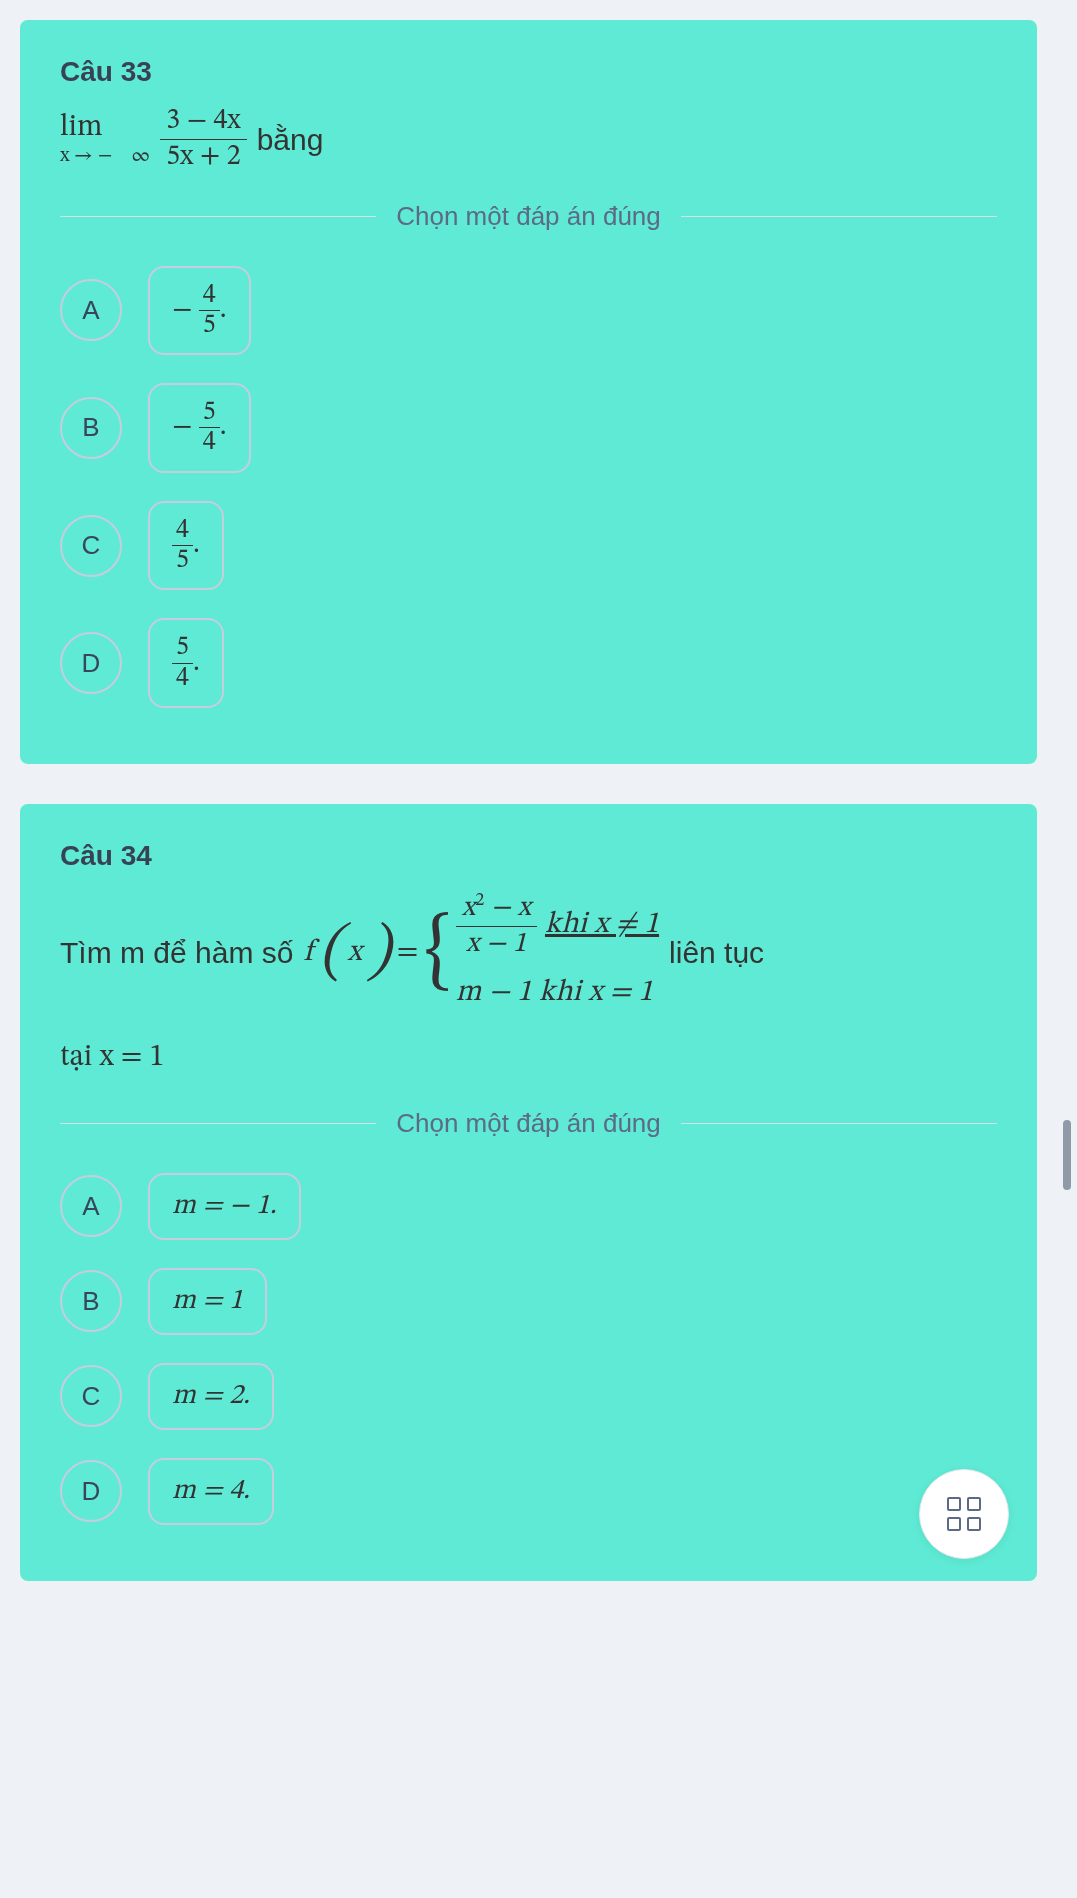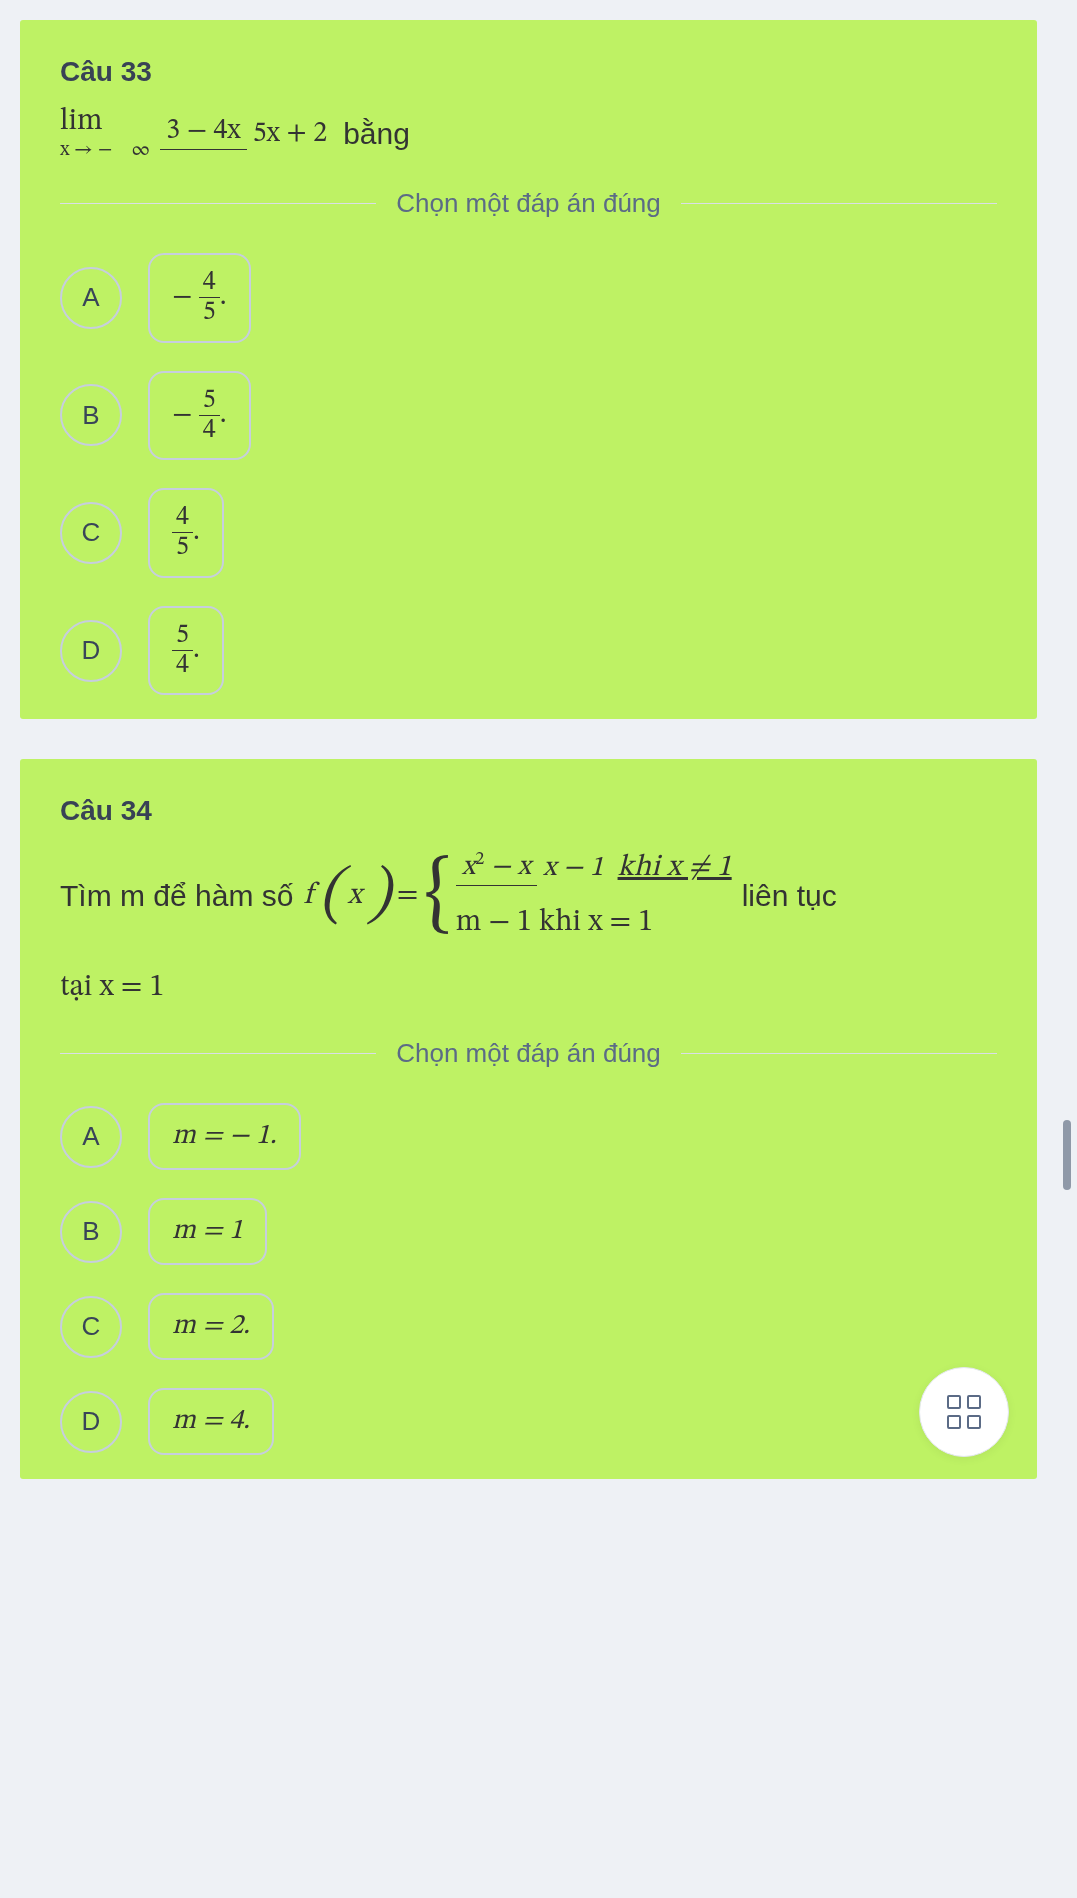--- a/index.html
+++ b/index.html
@@ -4,23 +4,23 @@
 <style>
   * { box-sizing: border-box; margin: 0; padding: 0; }
   body {
     font-family: -apple-system, Arial, sans-serif;
     background: #eef1f5;
     width: 1077px;
     padding: 20px 40px 20px 20px;
     color: #333;
   }
   .card {
-    background: #bef264;
-    border-radius: 3px;
-    padding: 36px 40px 24px 40px;
+    background: #5eead4;
+    border-radius: 8px;
+    padding: 36px 40px 56px 40px;
     margin-bottom: 40px;
     position: relative;
   }
   .qtitle {
     font-weight: 700;
     font-size: 28px;
     color: #384255;
     margin-bottom: 18px;
   }
   .qtext {
@@ -30,21 +30,21 @@
     line-height: 1.5;
     display: flex;
     flex-wrap: wrap;
     align-items: center;
     gap: 10px;
   }
   .math { font-family: "Cambria Math","STIX Two Math","Latin Modern Math",serif; }
   .limblock { display: inline-flex; flex-direction: column; align-items: flex-start; line-height: 1; }
   .limtop { font-size: 30px; }
   .limbot { font-size: 20px; margin-top: 4px; }
-  .frac { display: inline-flex; flex-direction: row; align-items: center; vertical-align: middle; line-height: 1.1; justify-content: center; }
+  .frac { display: inline-flex; flex-direction: column; align-items: center; vertical-align: middle; line-height: 1.1; justify-content: center; }
   .frac .num { border-bottom: 1.8px solid #333; padding: 0 6px 2px 6px; font-size: 28px; }
   .frac .den { padding: 2px 6px 0 6px; font-size: 28px; }
   .sfrac { display: inline-flex; flex-direction: column; align-items: center; vertical-align: middle; line-height: 1.05; }
   .sfrac .num { border-bottom: 1.8px solid #333; padding: 0 4px 1px 4px; font-size: 26px; }
   .sfrac .den { padding: 1px 4px 0 4px; font-size: 26px; }
   .divider-wrap { display: flex; align-items: center; gap: 20px; margin: 10px 0 34px 0; }
   .hr { flex: 1; height: 1px; background: #d9dee8; }
   .divider-text { color: #5b6b86; font-size: 26px; font-weight: 500; white-space: nowrap; }
   .opts { display: flex; flex-direction: column; gap: 28px; }
   .opt { display: flex; align-items: center; gap: 26px; }
@@ -177,21 +177,21 @@
       <span class="cases" style="font-style:normal;">
         <span class="caseln">
           <span class="frac">
             <span class="num">
               <span style="font-style:italic;">x</span><span class="sup">2</span><span style="font-style:italic;"> − x</span>
             </span>
             <span class="den" style="font-style:italic;">x − 1</span>
           </span>
           <span style="font-style:italic;text-decoration:underline;">khi x ≠ 1</span>
         </span>
-        <span class="caseln" style="">m − 1 khi x = 1</span>
+        <span class="caseln" style="font-style:italic;">m − 1 khi x = 1</span>
       </span>
     </span>
     <span>liên tục</span>
   </div>
   <div class="qtext math" style="margin-top:-8px; ">tại x = 1</div>
 
   <div class="divider-wrap">
     <div class="hr"></div>
     <div class="divider-text">Chọn một đáp án đúng</div>
     <div class="hr"></div>

